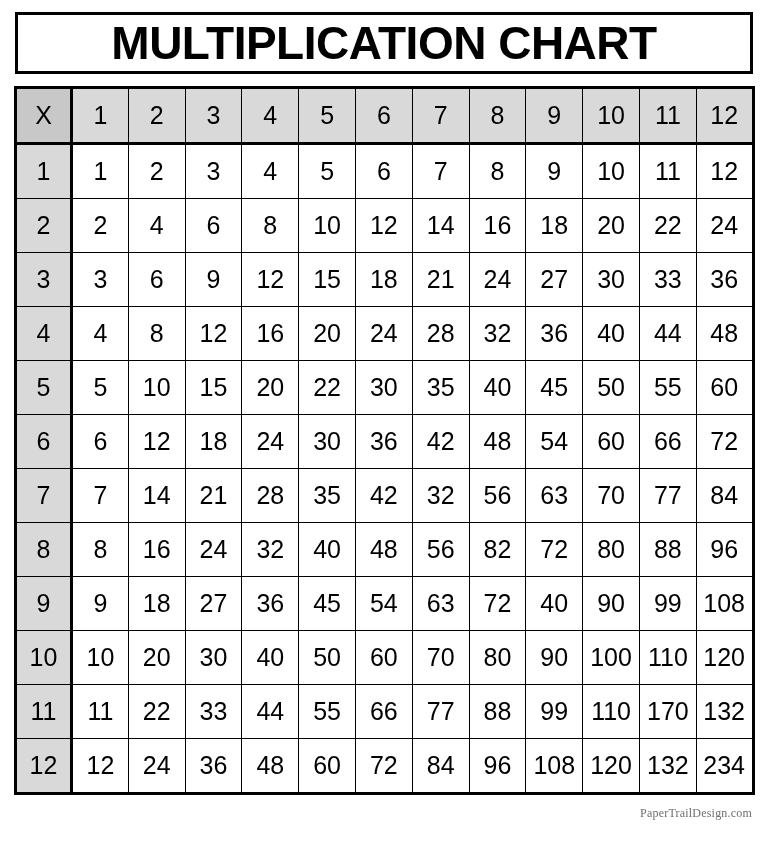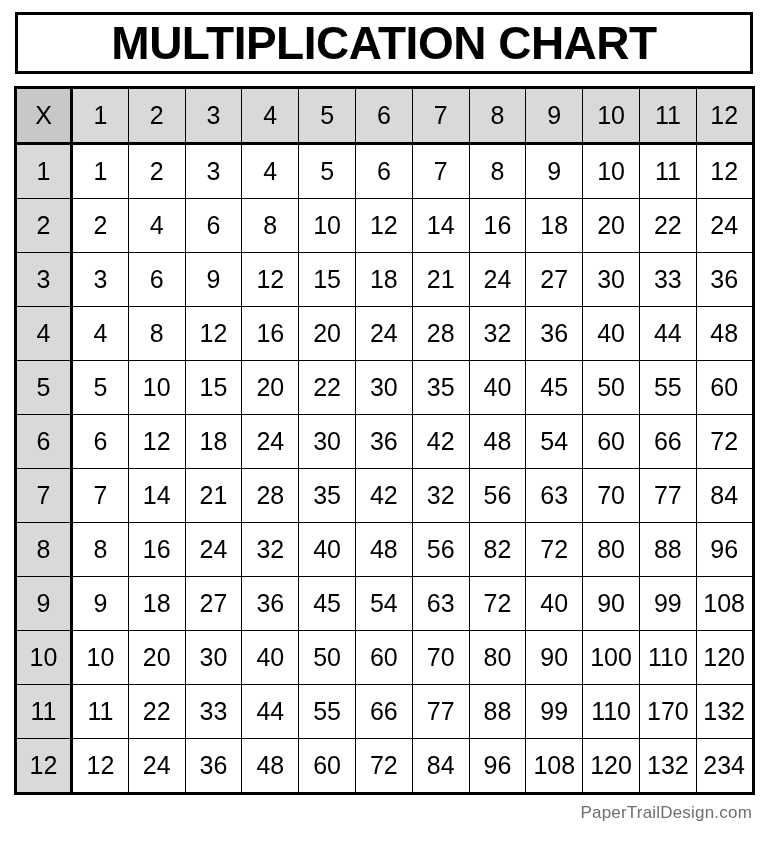--- a/index.html
+++ b/index.html
@@ -81,23 +81,23 @@
   table.mult tbody th { border-right: 3px solid #000; }
   table.mult thead th:first-child { border-right: 3px solid #000; }
 
   
   .footer {
     margin-top: 8px;
     text-align: right;
     padding-right: 2px;
   }
   .footer-text {
-    font-size: 17px;
+    font-size: 12px;
     color: #6f6f6f;
-    font-family: Liberation Sans, sans-serif;
+    font-family: Liberation Serif, serif;
     letter-spacing: 0.2px;
   }
 </style>
 </head>
 <body>
 
 <div id="page">
 
   <div class="title-box">
     <div class="title-text">MULTIPLICATION CHART</div>

